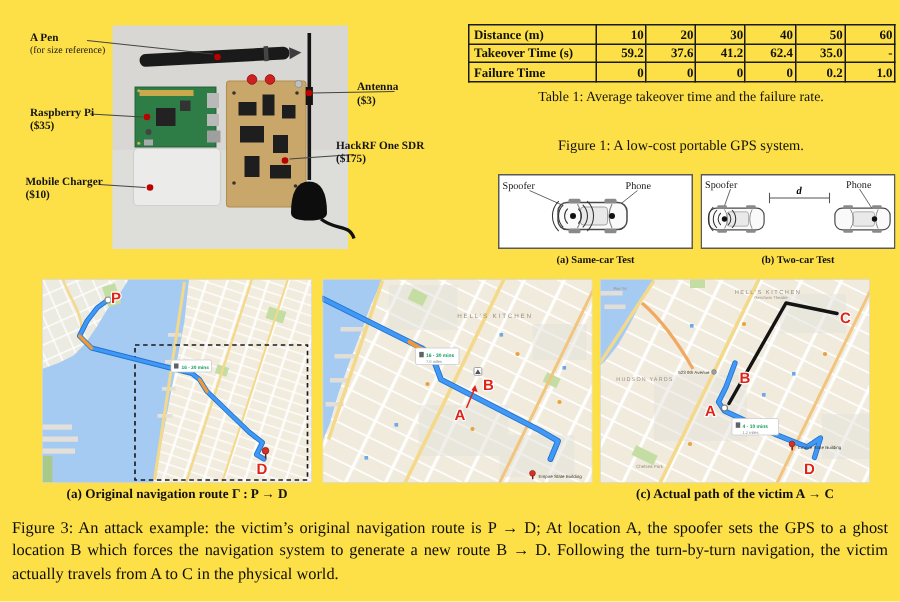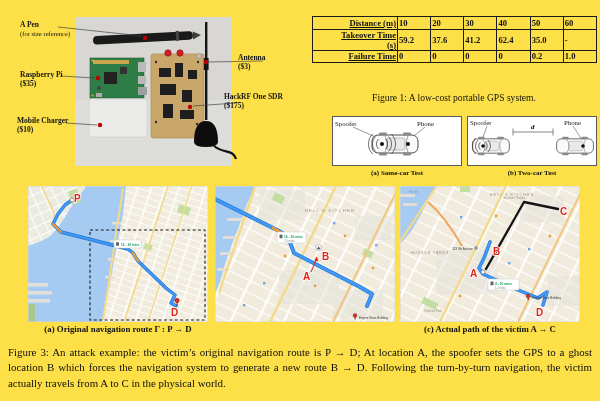--- a/index.html
+++ b/index.html
@@ -6,22 +6,22 @@
   .page{position:relative;width:600px;height:401px;background:#fde047;
         font-family:"Liberation Serif",serif;color:#111;overflow:hidden;}
   .abs{position:absolute;}
   
   .hwlbl{position:absolute;font-size:7.5px;font-weight:bold;line-height:1.15;color:#141414;white-space:nowrap;}
   .hwlbl .sub{font-weight:normal;font-size:6.6px;}
   .right{}
   
   table.t1{position:absolute;left:312px;top:16px;width:285px;border-collapse:collapse;
            font-size:8.6px;font-weight:bold;table-layout:fixed;}
-  table.t1 td{border:1px solid #1a1a1a;height:11.6px;text-align:left;padding:0 1px;overflow:hidden;}
-  table.t1 td.rowlab{text-align:right;padding-left:18px;text-decoration:underline;}
+  table.t1 td{border:1px solid #1a1a1a;height:11.6px;text-align:right;padding:0 1px;overflow:hidden;}
+  table.t1 td.rowlab{text-align:left;padding-left:3px;}
   .cap{position:absolute;text-align:center;color:#111;}
   .tablecap{left:310px;top:60px;width:288px;font-size:9.3px;}
   .fig1cap{left:310px;top:92px;width:288px;font-size:9.6px;}
   .f2cap{top:169px;width:130px;font-size:7px;font-weight:bold;}
   .mcap{top:324px;width:180px;font-size:8.8px;font-weight:bold;}
   .fig3cap{position:absolute;left:8px;top:345px;width:584px;font-size:10.9px;line-height:1.42;
            text-align:justify;color:#0d0d0d;}
   
   .mk{font-family:"Liberation Sans",sans-serif;font-weight:bold;font-size:10px;fill:#e02318;
       paint-order:stroke;stroke:#ffffff;stroke-width:1.6px;stroke-linejoin:round;}
@@ -186,20 +186,21 @@
       <td class="rowlab">Failure Time</td>
       <td>0</td>
       <td>0</td>
       <td>0</td>
       <td>0</td>
       <td>0.2</td>
       <td>1.0</td>
     </tr>
   </tbody>
     </table>
+  <div class="cap tablecap">Table 1: Average takeover time and the failure rate.</div>
   <div class="cap fig1cap">Figure 1: A low-cost portable GPS system.</div>
 
   <svg class="abs" style="left:332px;top:116px" width="130" height="50" viewBox="0 0 130 50">
     <rect x="0.5" y="0.5" width="129" height="49" fill="#fff" stroke="#5a5a5a" stroke-width="1"></rect>
     <text x="3" y="10" class="diaglbl">Spoofer</text>
     <text x="85" y="10" class="diaglbl">Phone</text>
     <line x1="21" y1="11" x2="48" y2="23" stroke="#555" stroke-width="0.6"></line>
     <line x1="93" y1="11" x2="78" y2="23" stroke="#555" stroke-width="0.6"></line>
     <use href="#car" transform="translate(63,28)"></use>
     <g stroke="#333" stroke-width="0.7" fill="none">

